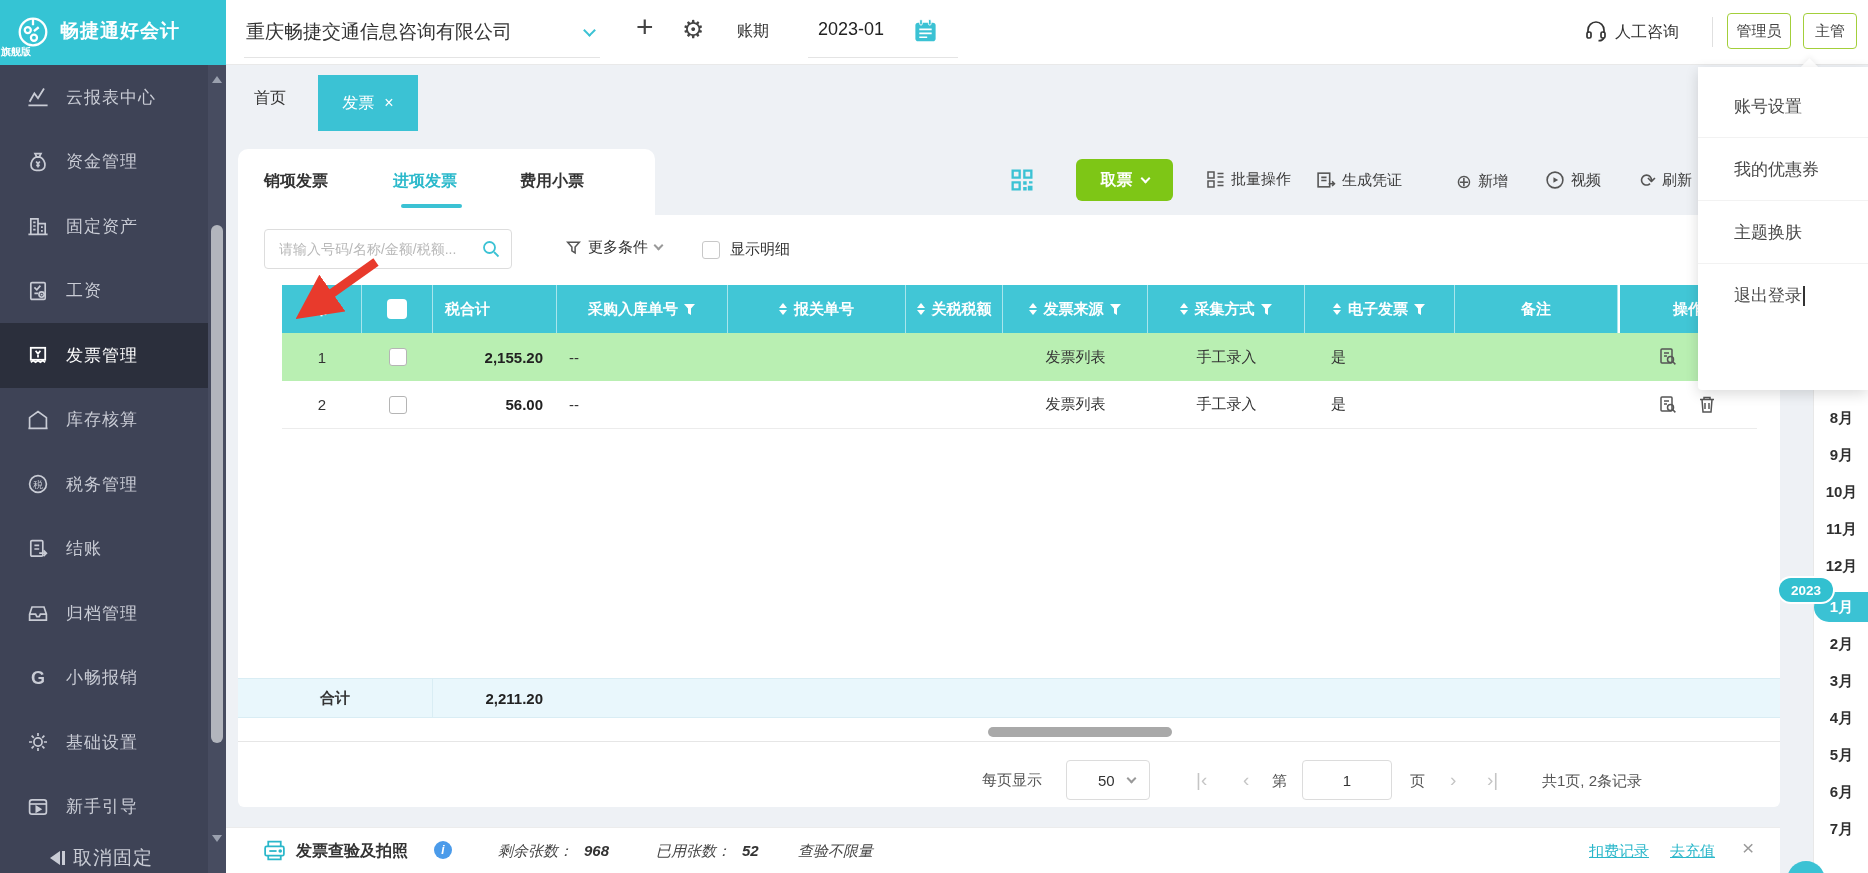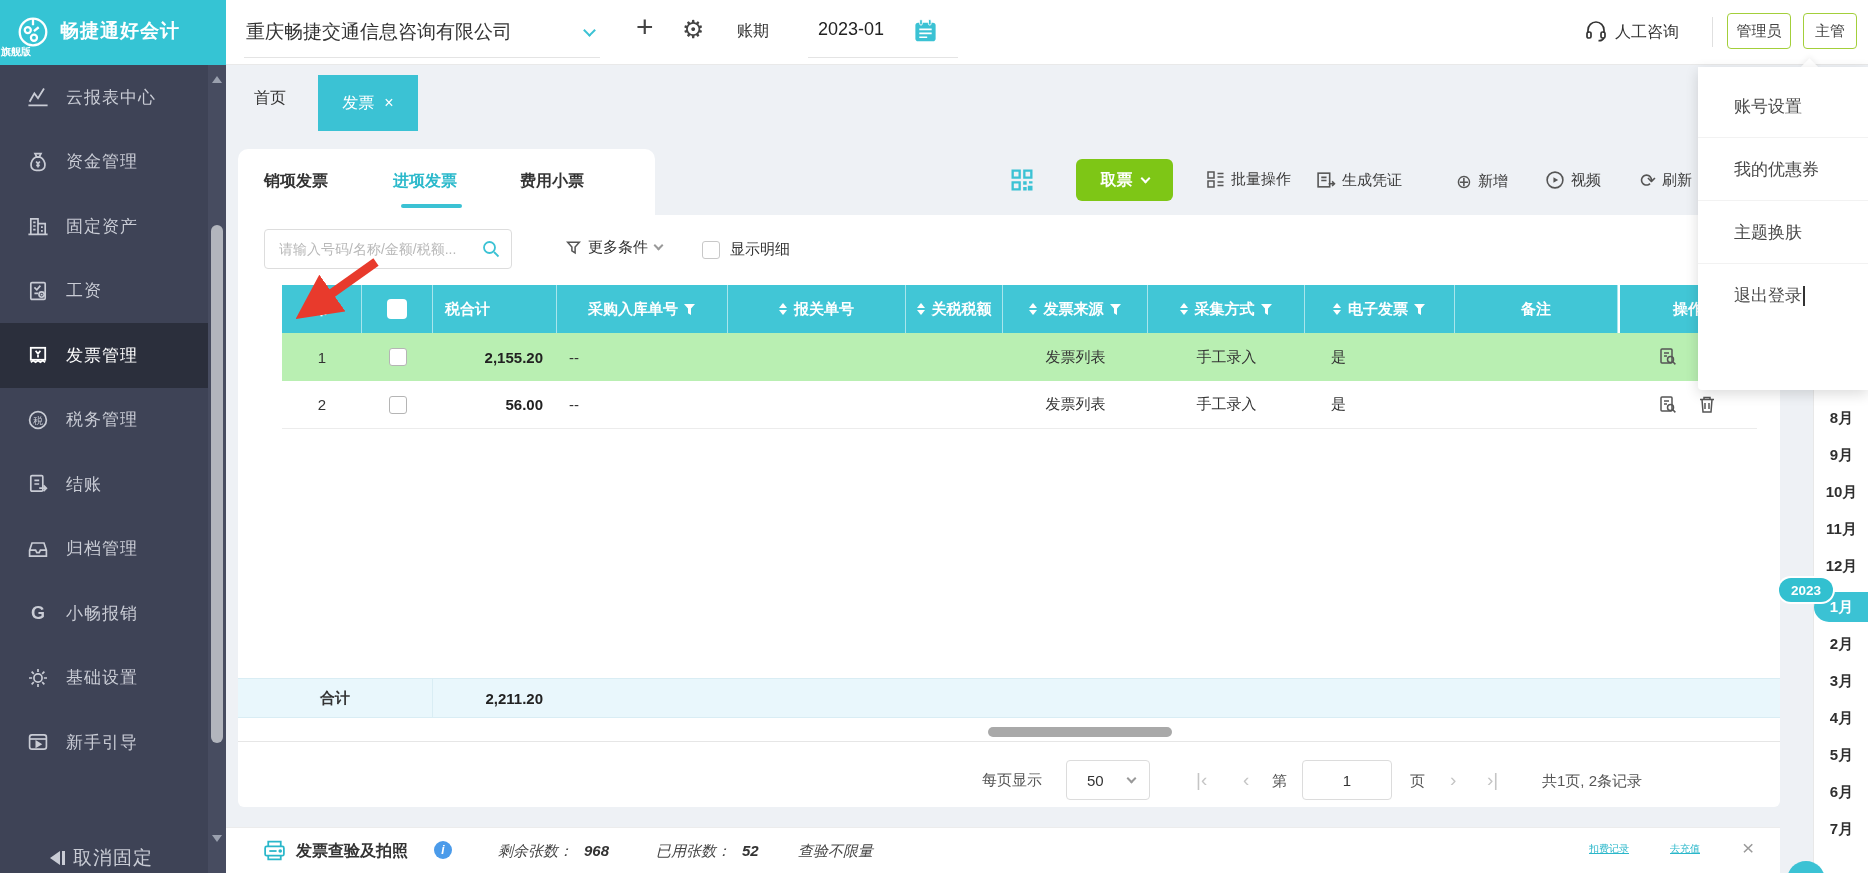--- a/index.html
+++ b/index.html
@@ -94,21 +94,21 @@
   .pg-txt{position:absolute;font-size:15px;color:#555;z-index:6;}
   .pg-box{position:absolute;height:40px;border:1px solid #dcdcdc;border-radius:4px;background:#fff;z-index:6;display:flex;align-items:center;}
   .pg-arrow{position:absolute;font-size:19px;color:#c5c5c5;z-index:6;cursor:pointer;}
   .pg-box input{border:none;outline:none;width:100%;text-align:center;font-size:15px;color:#333;background:transparent;}
 
   
   .bottombar{position:absolute;left:226px;top:827px;width:1554px;height:46px;background:#fff;border-top:1px solid #ececec;z-index:8;}
   .bb-title{position:absolute;left:70px;top:13px;font-size:16px;font-weight:bold;color:#333;}
   .bb-info{position:absolute;left:208px;top:13px;width:18px;height:18px;border-radius:50%;background:#4b9bea;color:#fff;font-size:12px;font-weight:bold;display:flex;align-items:center;justify-content:center;font-style:italic;}
   .bb-txt{position:absolute;top:14px;font-size:15px;color:#444;font-style:italic;}
-  .bb-link{position:absolute;top:14px;font-size:10px;color:#2ab7ca;text-decoration:underline;cursor:pointer;}
+  .bb-link{position:absolute;top:14px;font-size:15px;color:#2ab7ca;text-decoration:underline;cursor:pointer;}
   .bb-close{position:absolute;left:1516px;top:8px;font-size:21px;color:#9a9a9a;cursor:pointer;}
   .bb-scan{position:absolute;left:36px;top:10px;}
 
   
   .umenu{position:absolute;left:1698px;top:67px;width:170px;height:323px;background:#fff;box-shadow:0 4px 14px rgba(0,0,0,.14);border-radius:0 0 0 4px;z-index:100;padding-top:8px;}
   .umenu-caret{position:absolute;left:1803px;top:61px;width:13px;height:13px;background:#fff;transform:rotate(45deg);z-index:99;box-shadow:-2px -2px 5px rgba(0,0,0,.05);}
   .umenu-item{height:63px;display:flex;align-items:center;padding-left:36px;font-size:17px;color:#4a4a4a;border-bottom:1px solid #f2f2f2;cursor:pointer;}
   .umenu-item:last-child{border-bottom:none;}
   .caret-bar{display:inline-block;width:2px;height:20px;background:#333;margin-left:1px;}
 
@@ -193,20 +193,26 @@
           <path d="M12.2 13h1.6"></path>
         </svg>
       <span class="lbl">工资</span>
     </div>
     <div class="side-item active">
       <svg width="24" height="24" viewBox="0 0 20 20" fill="none" stroke="#ffffff" stroke-width="1.5">
           <rect x="4" y="4" width="12" height="10"></rect>
           <path d="M4 16l2-1.4 2 1.4 2-1.4 2 1.4 2-1.4 2 1.4M8 6.5l2 2.5 2-2.5M10 9v3"></path>
         </svg>
       <span class="lbl">发票管理</span>
+    </div>
+    <div class="side-item">
+      <svg width="24" height="24" viewBox="0 0 20 20" fill="none" stroke="#c9ccd5" stroke-width="1.4">
+          <path d="M3 17V8l7-5 7 5v9M2 17h16M7 13h.01M7 15.5h.01M10 13h.01M10 15.5h.01M13 15.5h.01"></path>
+        </svg>
+      <span class="lbl">库存核算</span>
     </div>
     <div class="side-item">
       <svg width="24" height="24" viewBox="0 0 20 20" fill="none" stroke="#c9ccd5" stroke-width="1.4">
           <circle cx="10" cy="10" r="7"></circle>
           <text x="10" y="13" font-size="8" fill="#c9ccd5" stroke="none" text-anchor="middle">税</text>
         </svg>
       <span class="lbl">税务管理</span>
     </div>
     <div class="side-item">
       <svg width="24" height="24" viewBox="0 0 20 20" fill="none" stroke="#c9ccd5" stroke-width="1.4">
@@ -468,21 +474,21 @@
   </svg>
 
   <div class="total-row">
     <div class="total-cell1">合计</div>
     <div class="total-cell2">2,211.20</div>
   </div>
   <div class="blank-row"></div>
   <div class="hscroll"></div>
 
   <div class="pg-txt" style="left:982px;top:771px">每页显示</div>
-  <div class="pg-box" style="left:1066px;top:760px;width:84px;padding-left:20px;justify-content:flex-start;cursor:pointer">
+  <div class="pg-box" style="left:1066px;top:760px;width:84px;padding-left:31px;justify-content:flex-start;cursor:pointer">
     <span style="font-size:15px;color:#333">50</span>
     <span class="chv sm" style="position:absolute;right:14px;top:14px;transform:rotate(45deg)"></span>
   </div>
   <div class="pg-arrow" style="left:1196px;top:769px">|‹</div>
   <div class="pg-arrow" style="left:1243px;top:769px">‹</div>
   <div class="pg-txt" style="left:1272px;top:772px">第</div>
   <div class="pg-box" style="left:1302px;top:760px;width:90px">
     <input type="text" value="1" style="">
   </div>
   <div class="pg-txt" style="left:1410px;top:772px">页</div>

